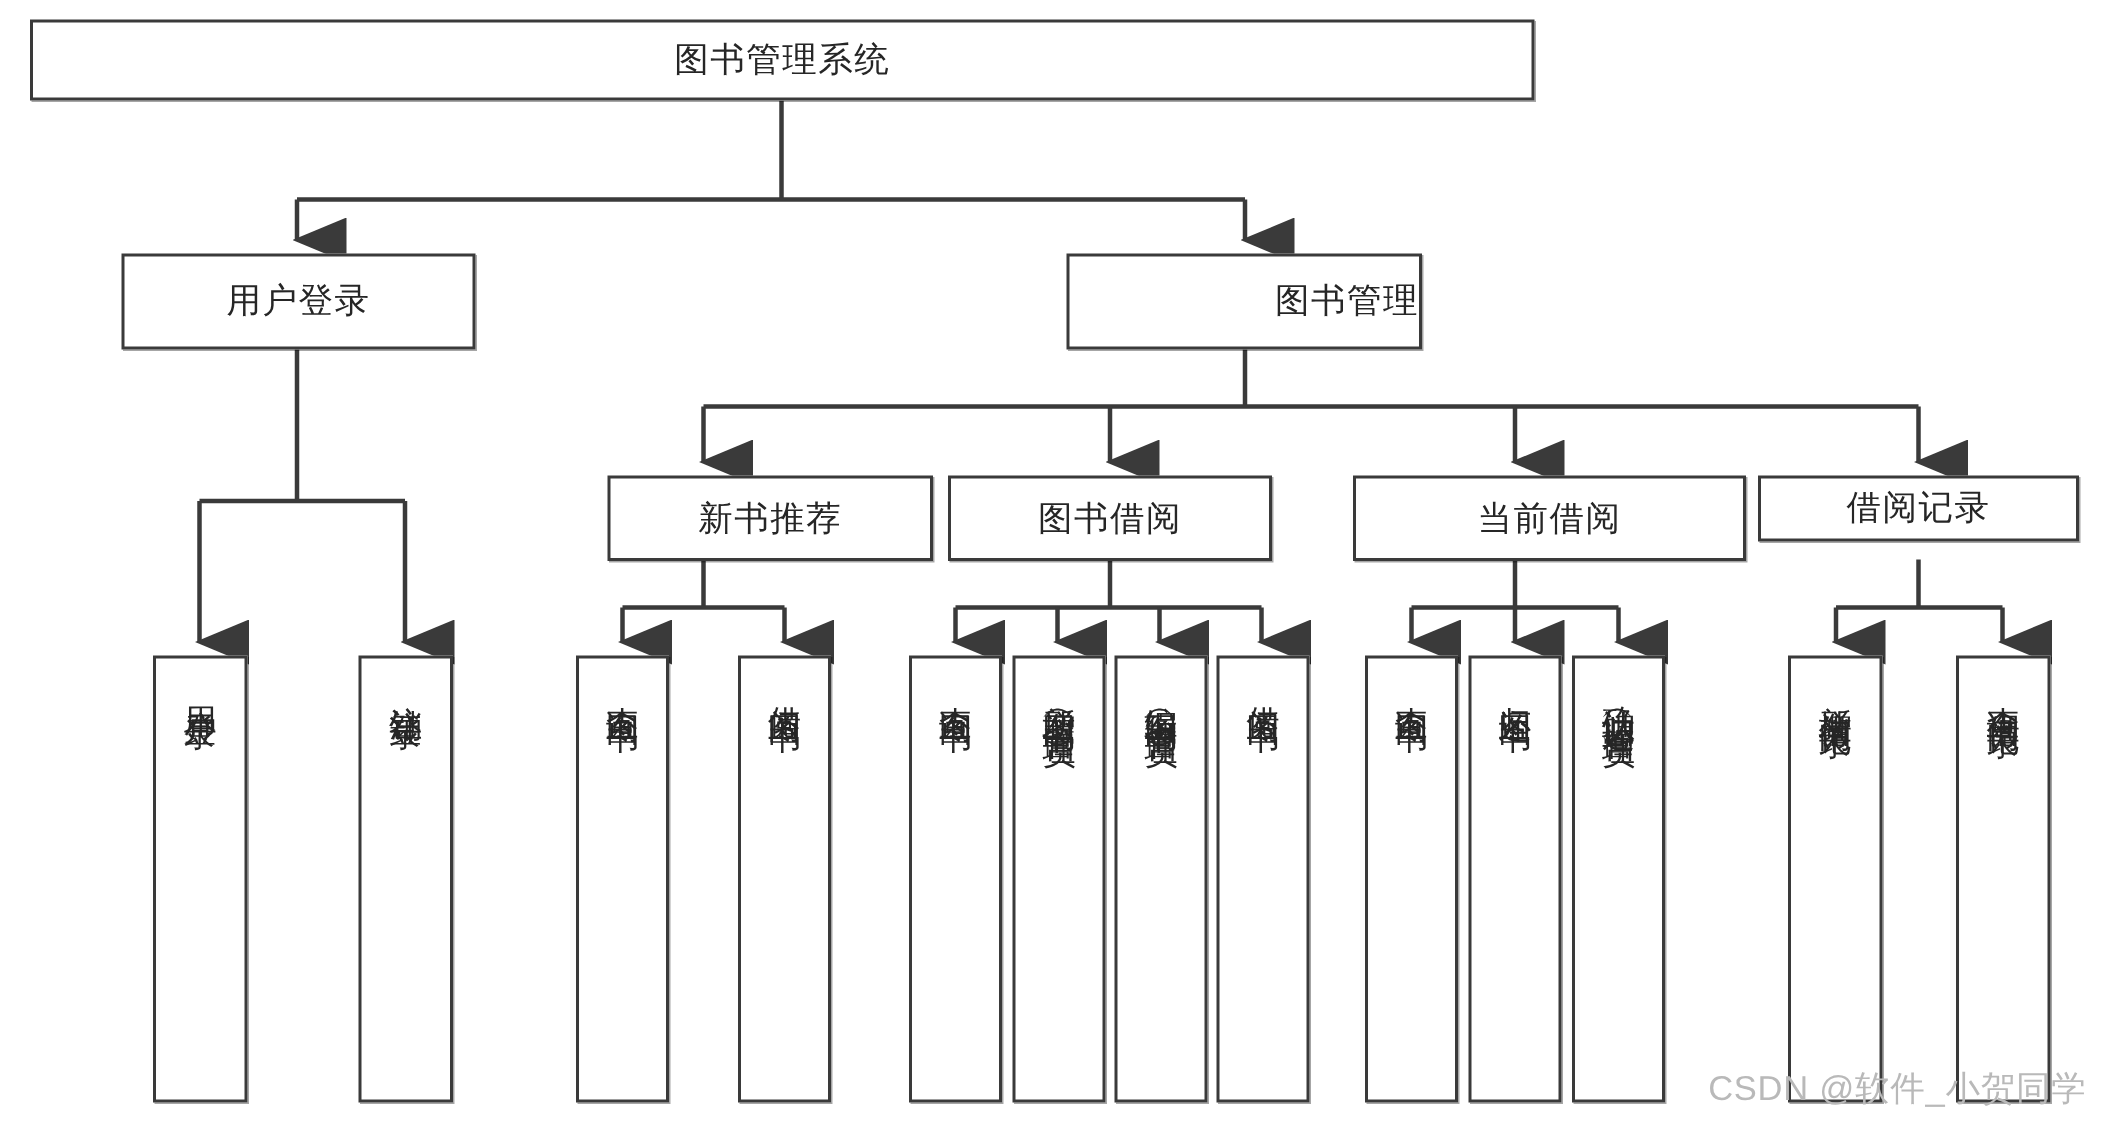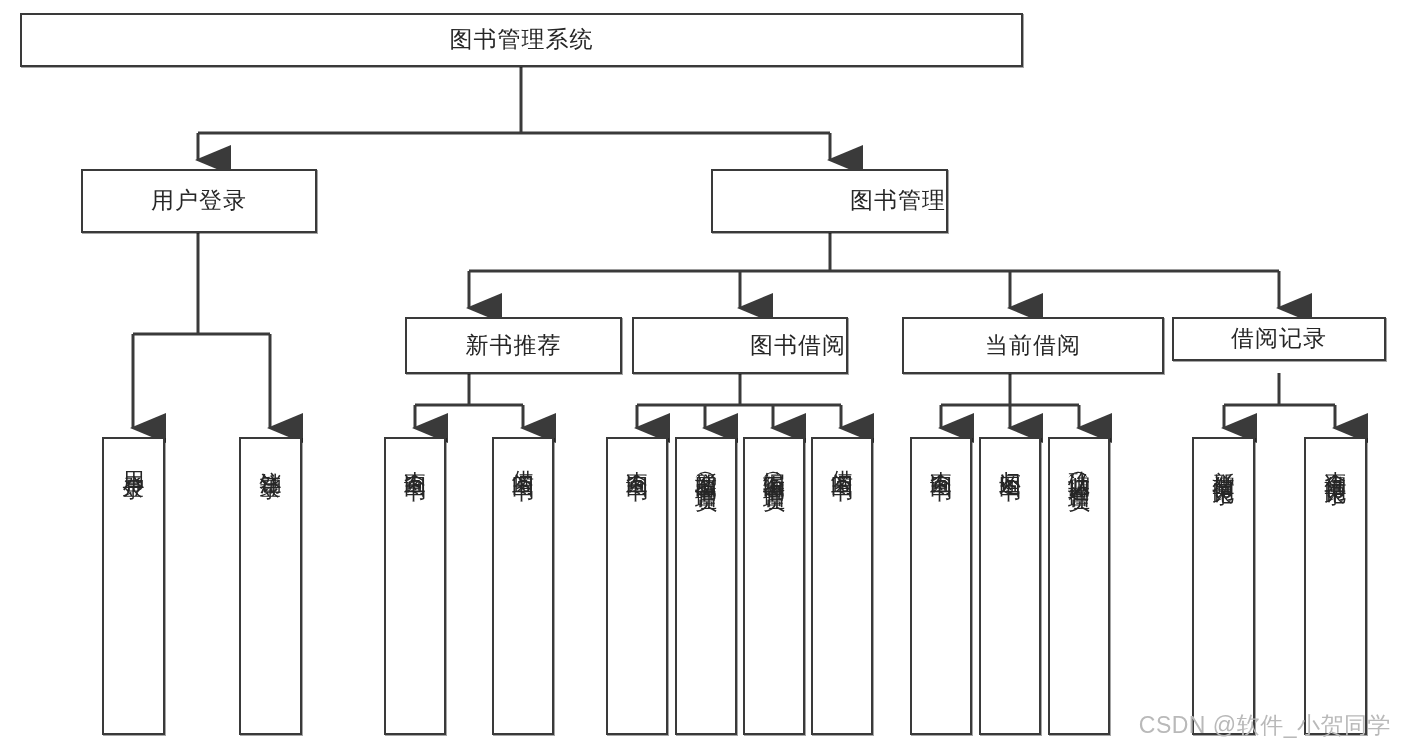--- a/index.html
+++ b/index.html
@@ -132,21 +132,21 @@
   <div class="node horiz" style="left:81px; top:169px; width:236px; height:64px;">
     <span class="node-label">用户登录</span>
   </div>
   <div class="node horiz" style="left:711px; top:169px; width:237px; height:64px;justify-content:flex-end;">
     <span class="node-label">图书管理</span>
   </div>
 
   <div class="node horiz" style="left:361px; top:317px; width:217px; height:57px;margin-left:44px;">
     <span class="node-label">新书推荐</span>
   </div>
-  <div class="node horiz" style="left:632px; top:317px; width:216px; height:57px;justify-content:flex-end;">
+  <div class="node horiz" style="left:632px; top:317px; width:216px; height:57px;">
     <span class="node-label">图书借阅</span>
   </div>
   <div class="node horiz" style="left:902px; top:317px; width:262px; height:57px;">
     <span class="node-label">当前借阅</span>
   </div>
   <div class="node horiz" style="left:1172px; top:317px; width:214px; height:44px;">
     <span class="node-label">借阅记录</span>
   </div>
 
   <div class="node vert" style="left:102px; top:437px; width:63px; height:298px;">

